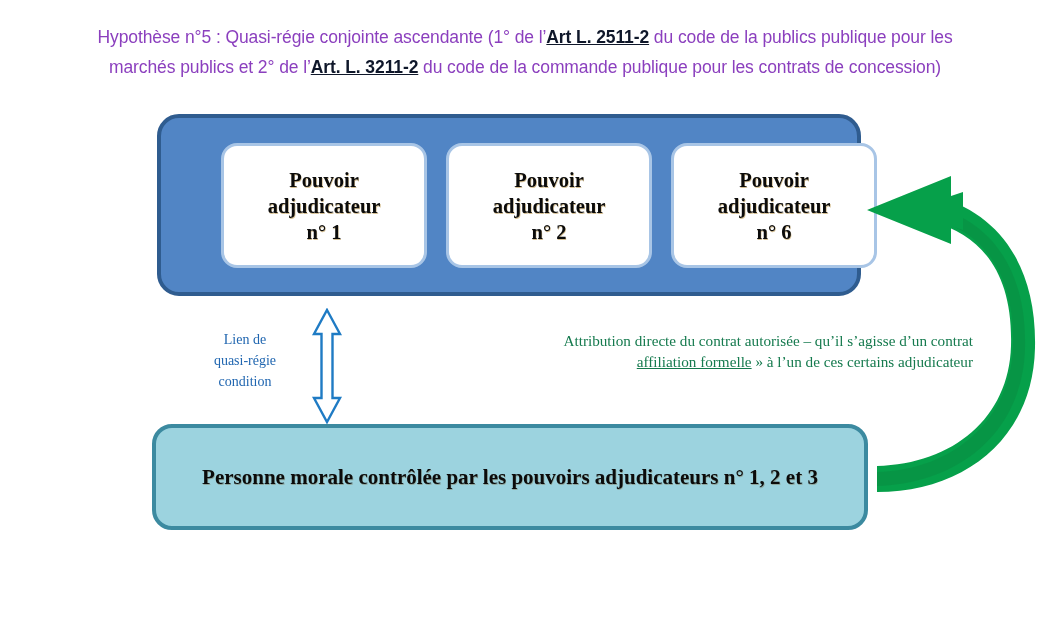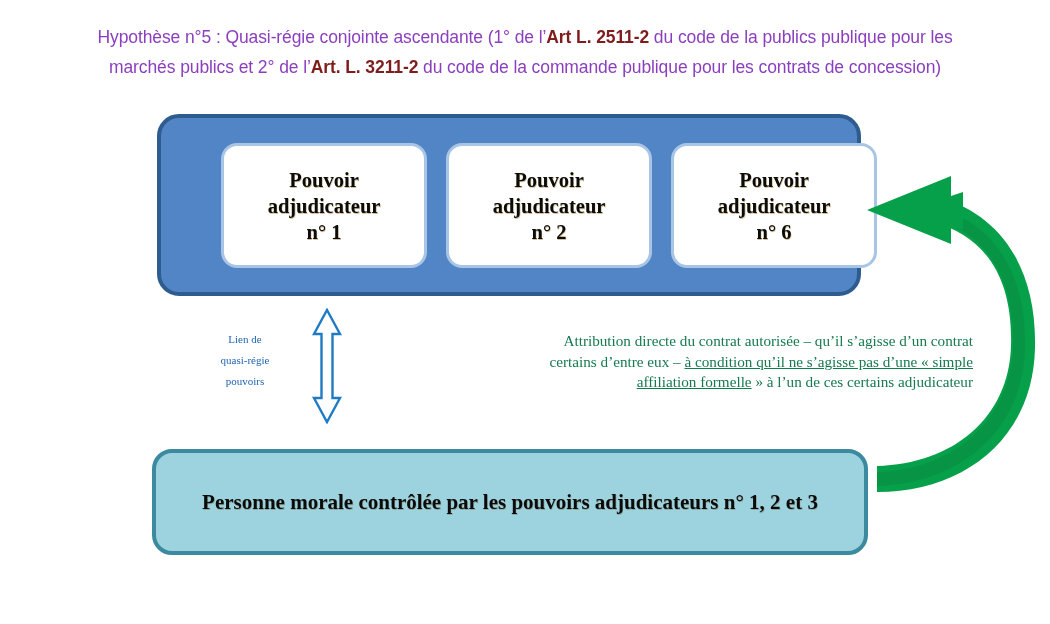--- a/index.html
+++ b/index.html
@@ -22,21 +22,22 @@
     top: 22px;
     width: 1050px;
     text-align: center;
     color: #8B3FBE;
     font-family: "Liberation Sans", sans-serif;
     font-size: 17.5px;
     line-height: 30px;
     letter-spacing: -0.1px;
   }
   #title-block .lnk {
-    color: #7f1d1d;
+    color: #0f172a;
+    text-decoration: underline;
     font-weight: 600;
   }
 
   
   #pa-container {
     position: absolute;
     left: 157px;
     top: 114px;
     width: 704px;
     height: 182px;
@@ -89,33 +90,32 @@
     align-items: center;
     justify-content: center;
     text-align: center;
     padding: 0 26px;
     color: #0B0B0B;
     font-family: "Liberation Serif", serif;
     font-weight: bold;
     font-size: 21px;
     line-height: 29px;
     text-shadow: 0.6px 0.6px 0 rgba(120,90,40,0.35);
-    margin-top: 25px;
   }
 
   
   #lien-label {
     position: absolute;
     left: 189px;
     top: 329px;
     width: 112px;
     text-align: center;
     color: #2066B0;
     font-family: "Liberation Serif", serif;
-    font-size: 11px;
+    font-size: 14px;
     line-height: 21px;
   }
 
   
   #double-arrow {
     position: absolute;
     left: 307px;
     top: 308px;
     width: 40px;
     height: 116px;
@@ -181,30 +181,29 @@
         <span>n° 6</span>
       </div>
     </div>
 
   </div>
 </div>
 
 <div id="lien-label">
   <span>Lien de</span><br>
   <span>quasi-régie</span><br>
-  <span>pouvoirs</span>
+  <span>condition</span>
 </div>
 
 <svg id="double-arrow" viewBox="0 0 40 116">
   <path d="M20 2 L33 26 L25.5 26 L25.5 90 L33 90 L20 114 L7 90 L14.5 90 L14.5 26 L7 26 Z" fill="#FFFFFF" stroke="#1F7BC4" stroke-width="2.4" stroke-linejoin="miter"></path>
 </svg>
 
 <div id="green-note">
   <div>Attribution directe du contrat autorisée – qu’il s’agisse d’un contrat</div>
-  <div><span>certains d’entre eux – </span><span class="u">à condition qu’il ne s’agisse pas d’une « simple</span></div>
   <div><span class="u">affiliation formelle</span><span> » à l’un de ces certains adjudicateur</span></div>
 </div>
 
 <div id="pm-box">
   <span>Personne morale contrôlée par les pouvoirs adjudicateurs n° 1, 2 et 3</span>
 </div>
 
 <svg id="green-arrow" viewBox="0 0 195 330">
 
   <path d="M 22 322

